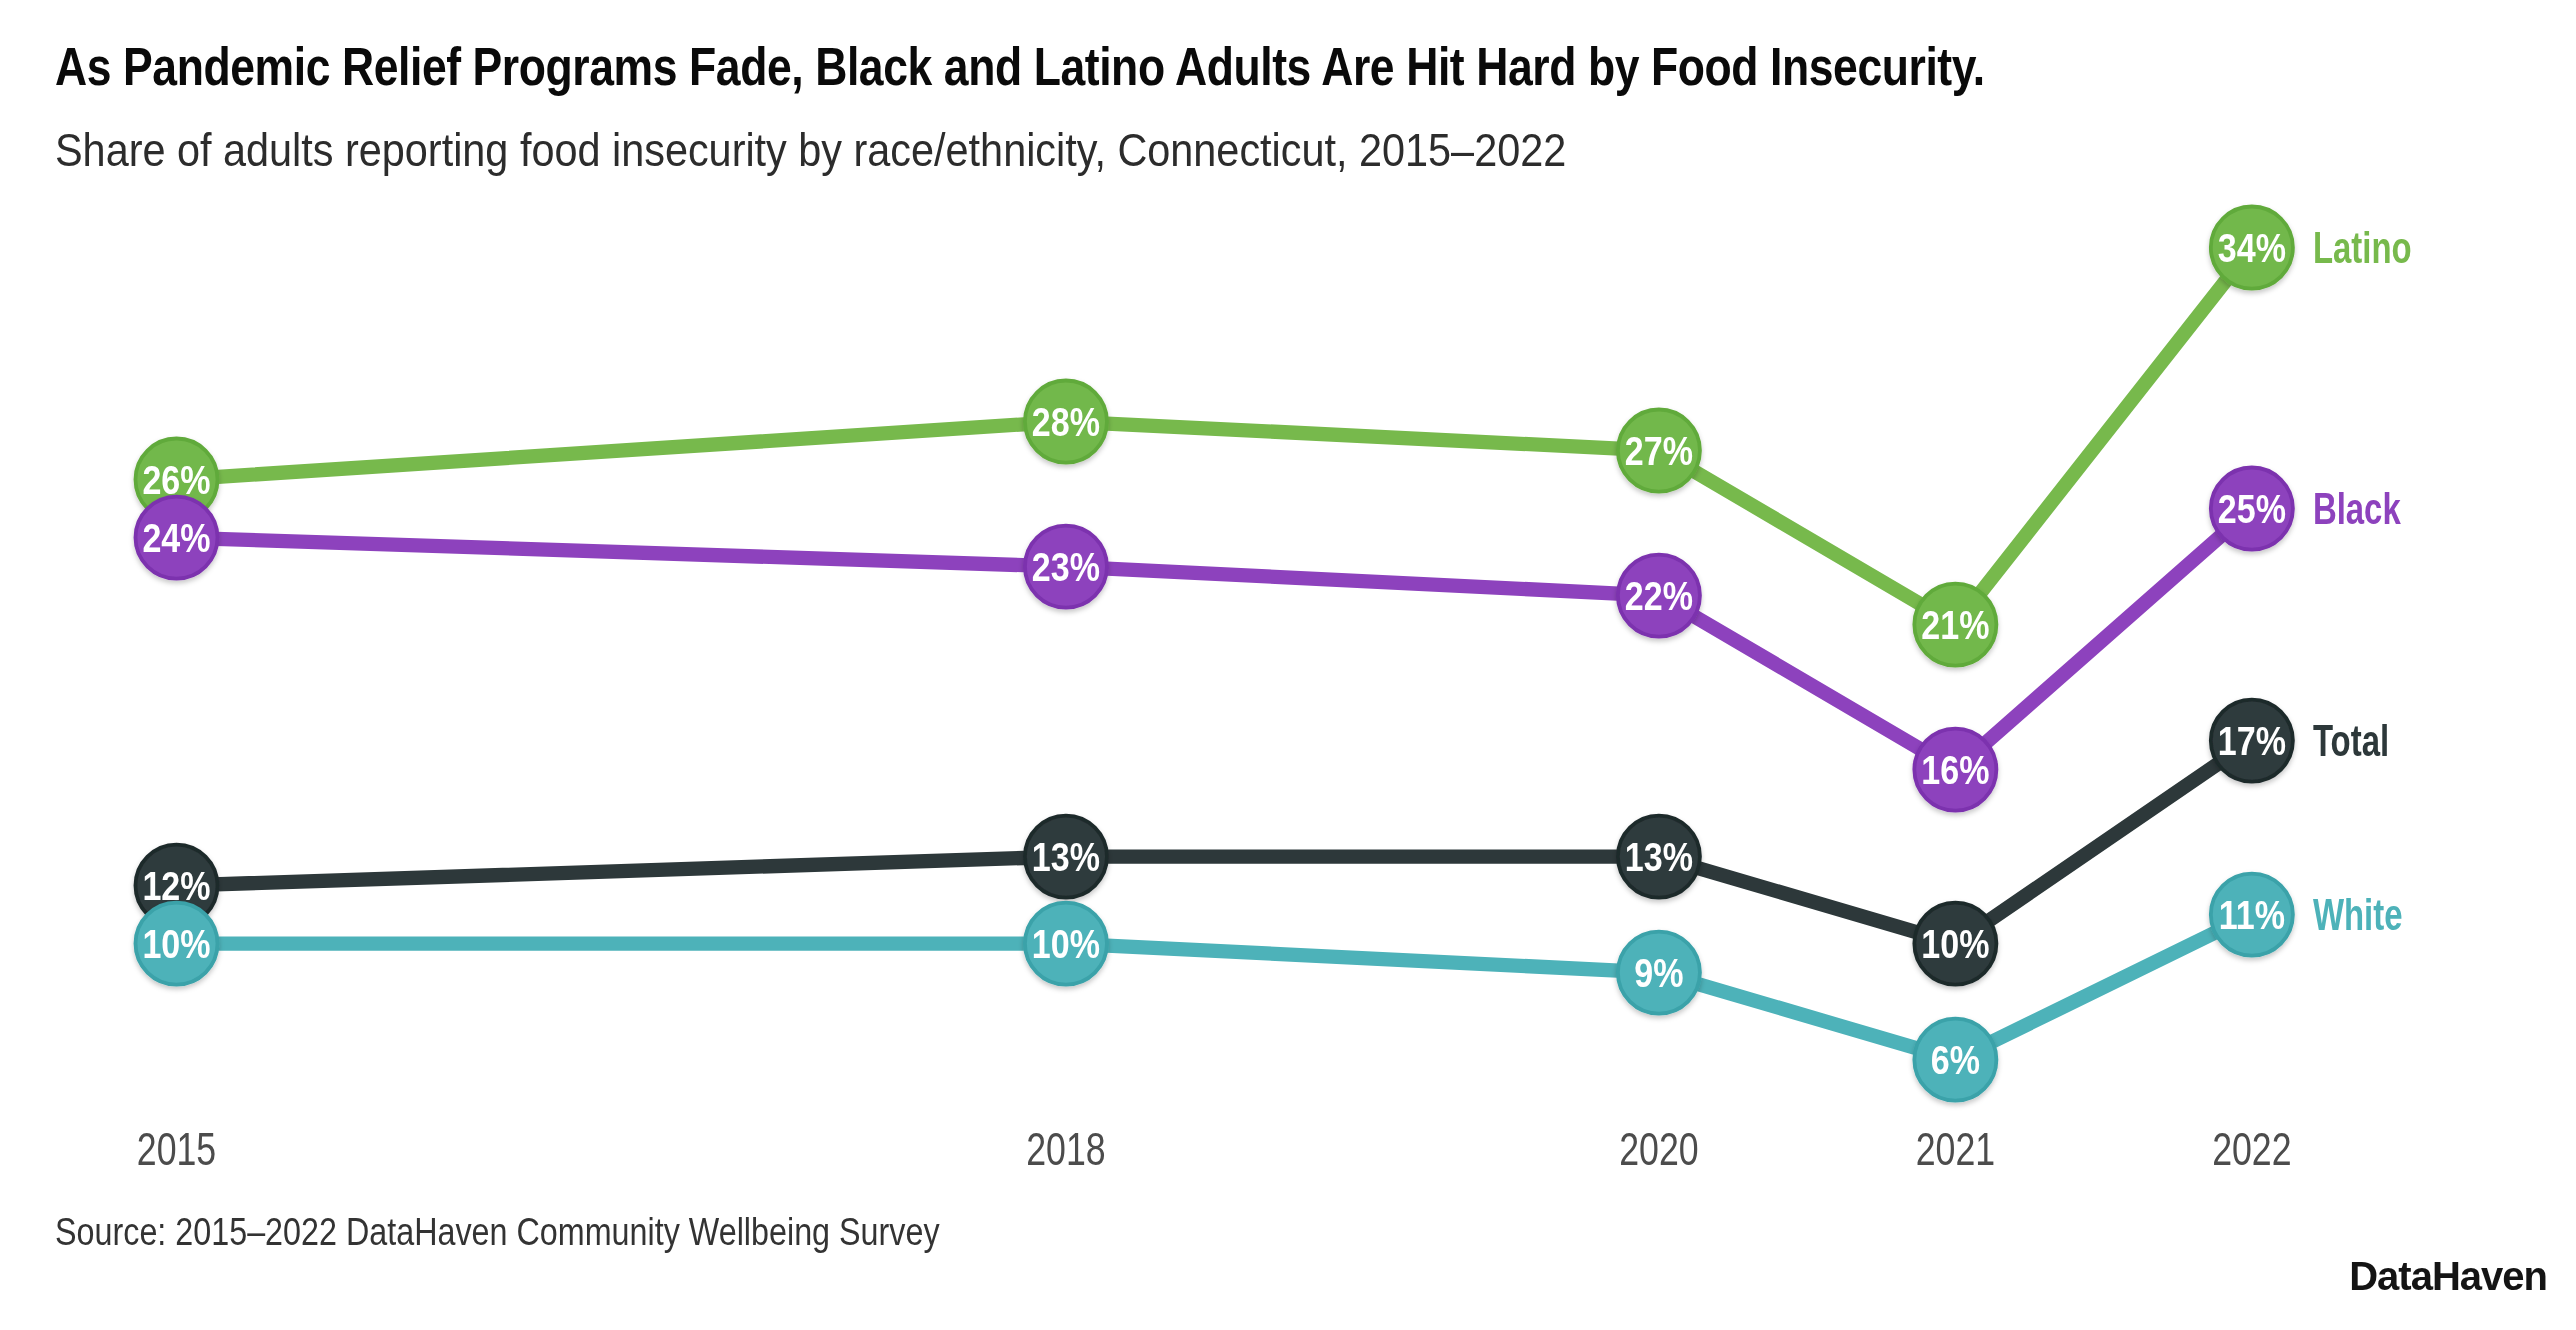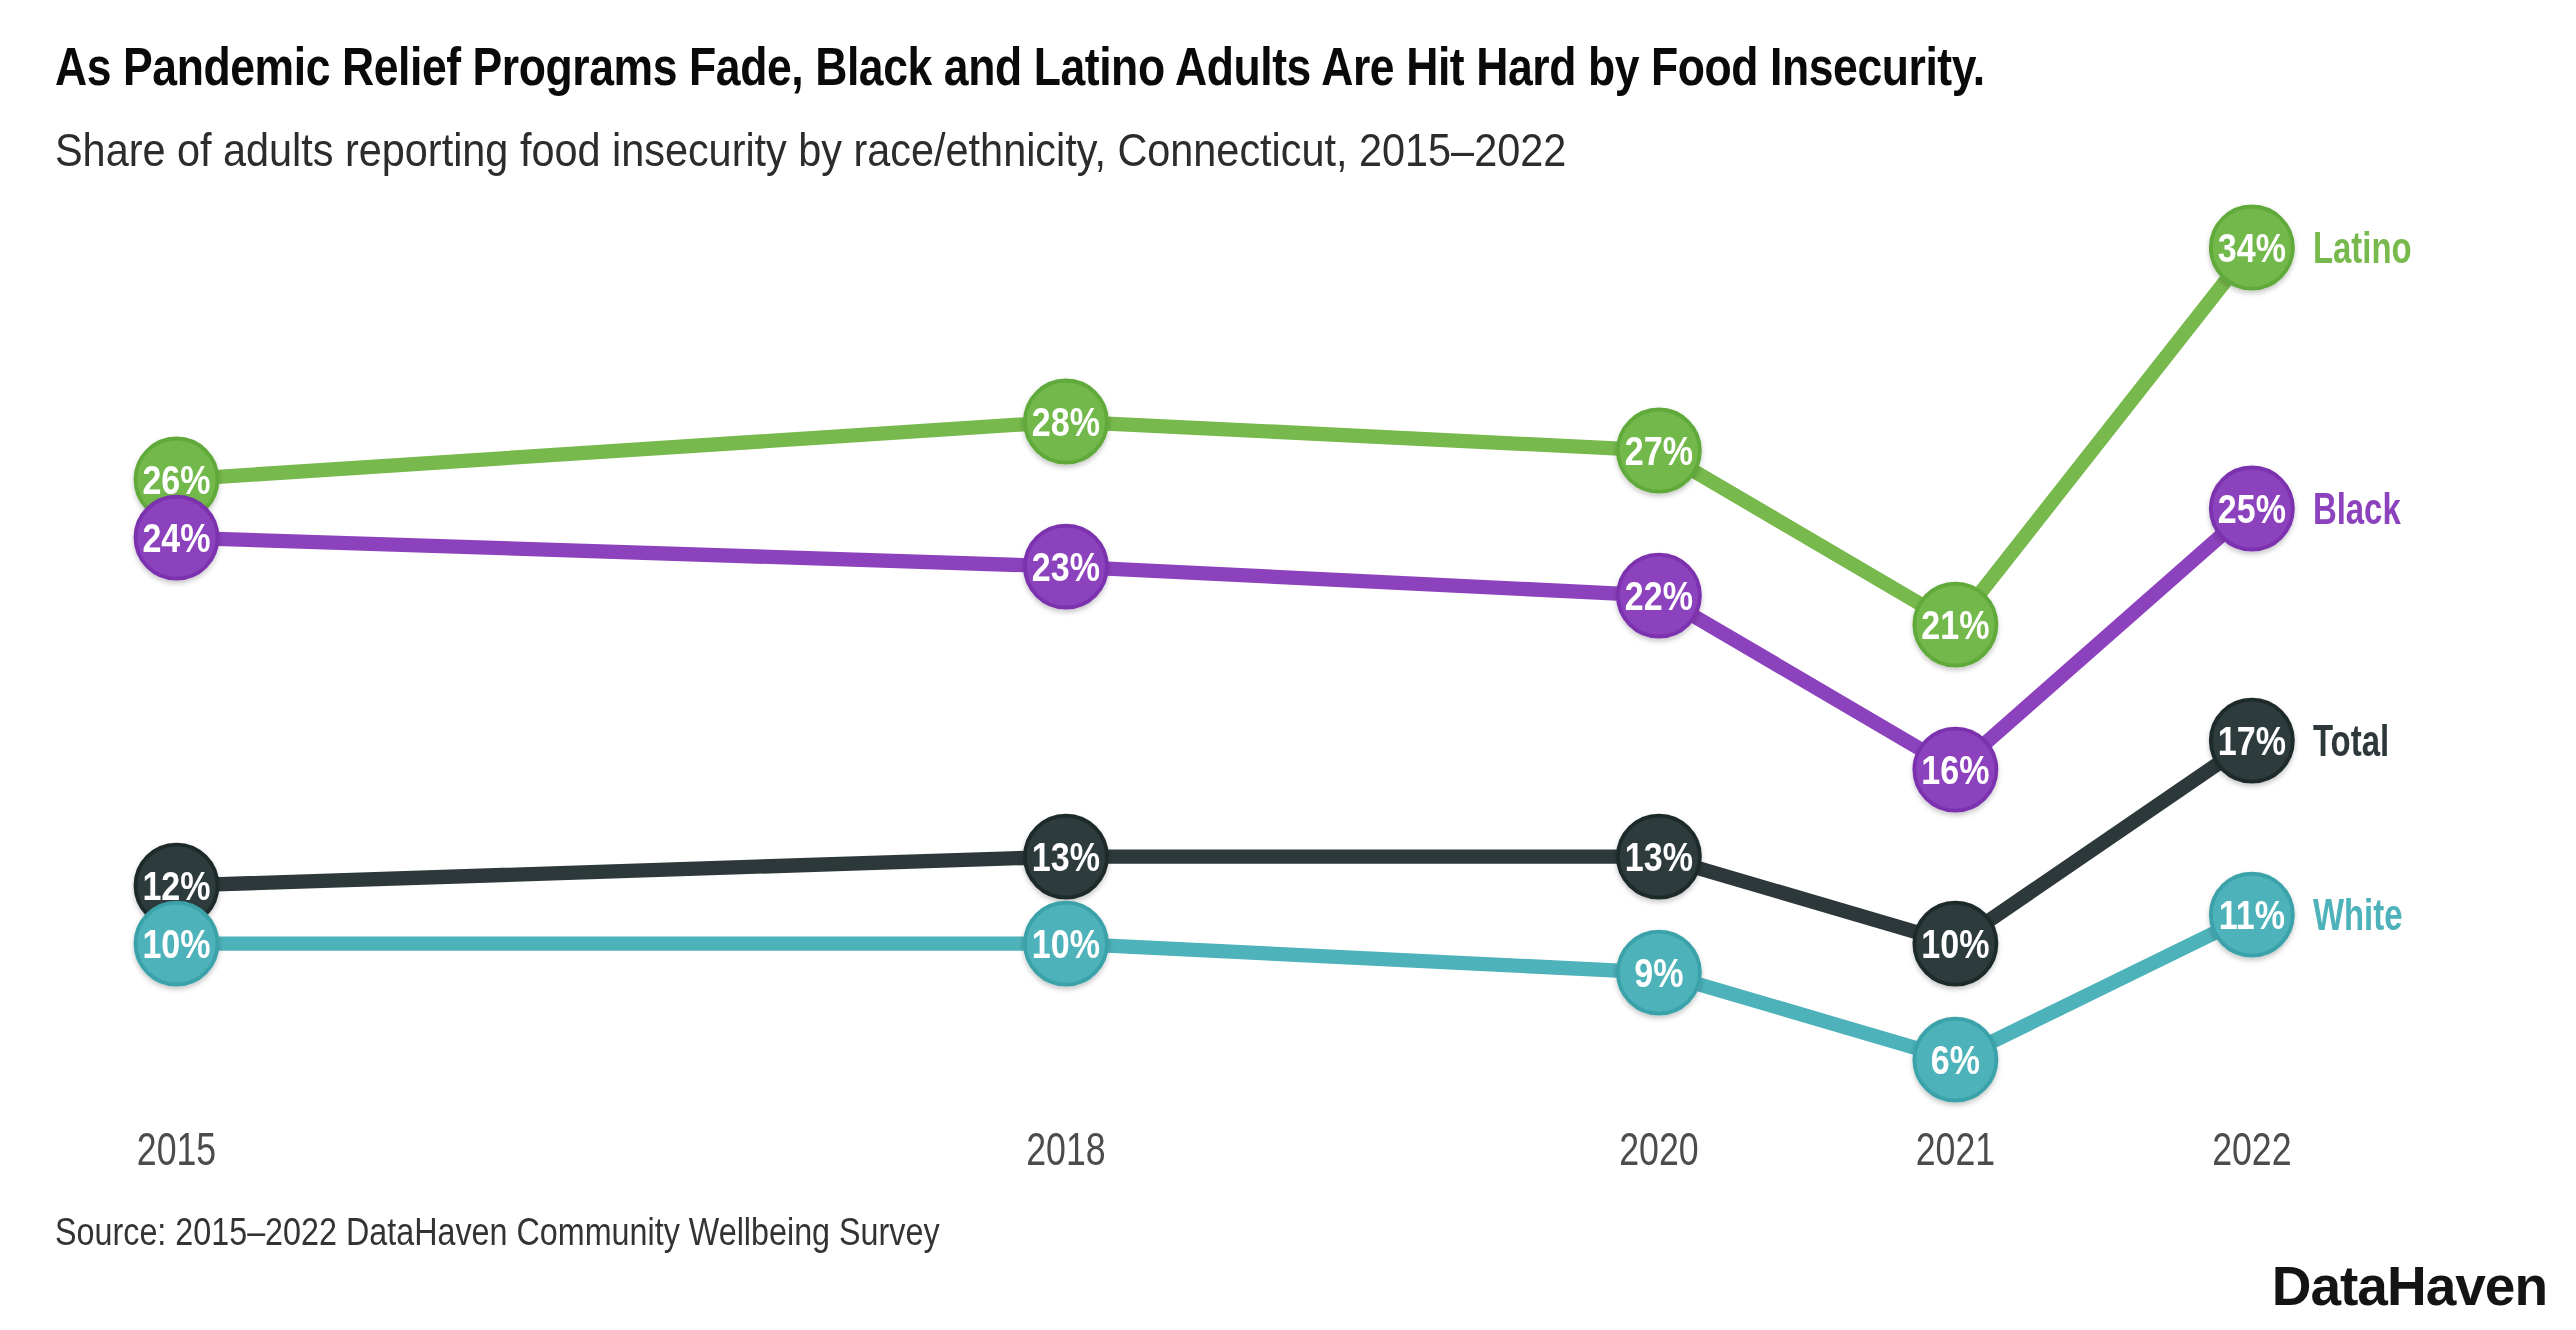--- a/index.html
+++ b/index.html
@@ -14,21 +14,21 @@
   }
   .subtitle-text{
     left:55px;top:123px;font-size:46px;font-weight:400;color:#2c2c2c;
     transform:scaleX(0.90);transform-origin:left top;
   }
   .source-text{
     left:55px;top:1211px;font-size:38px;font-weight:400;color:#333333;
     transform:scaleX(0.85);transform-origin:left top;
   }
   .brand-text{
-    right:29px;top:1254px;font-size:55px;font-weight:800;color:#141414;
+    right:29px;top:1254px;font-size:40px;font-weight:800;color:#141414;
     letter-spacing:-1px;
   }
   #chart{position:absolute;left:0;top:0;}
 </style>
 </head>
 <body>
 
 <svg id="chart" width="2576" height="1331" viewBox="0 0 2700 1395" xmlns="http://www.w3.org/2000/svg">
     <defs>
       <filter id="ds" x="-40%" y="-40%" width="180%" height="180%">

